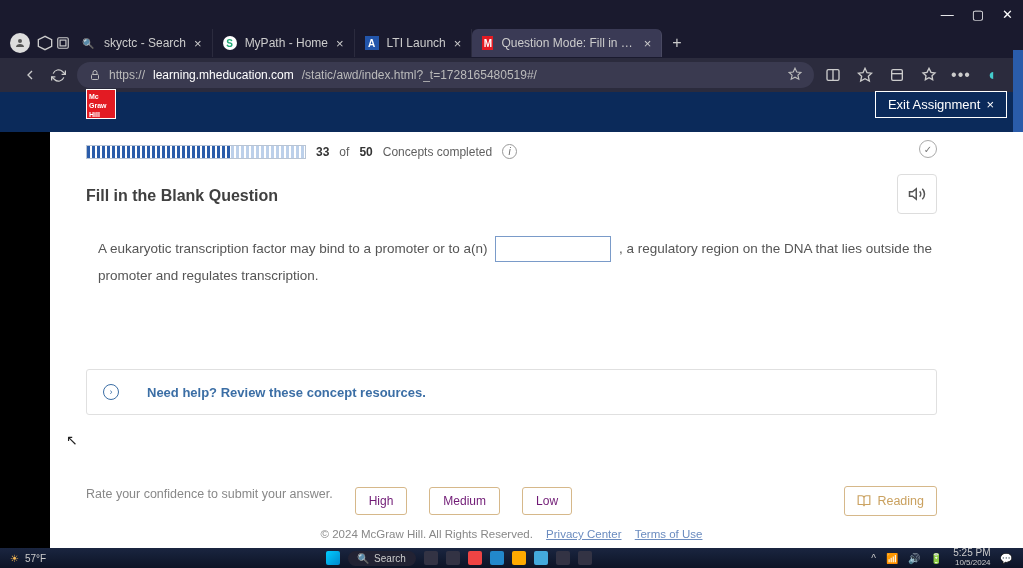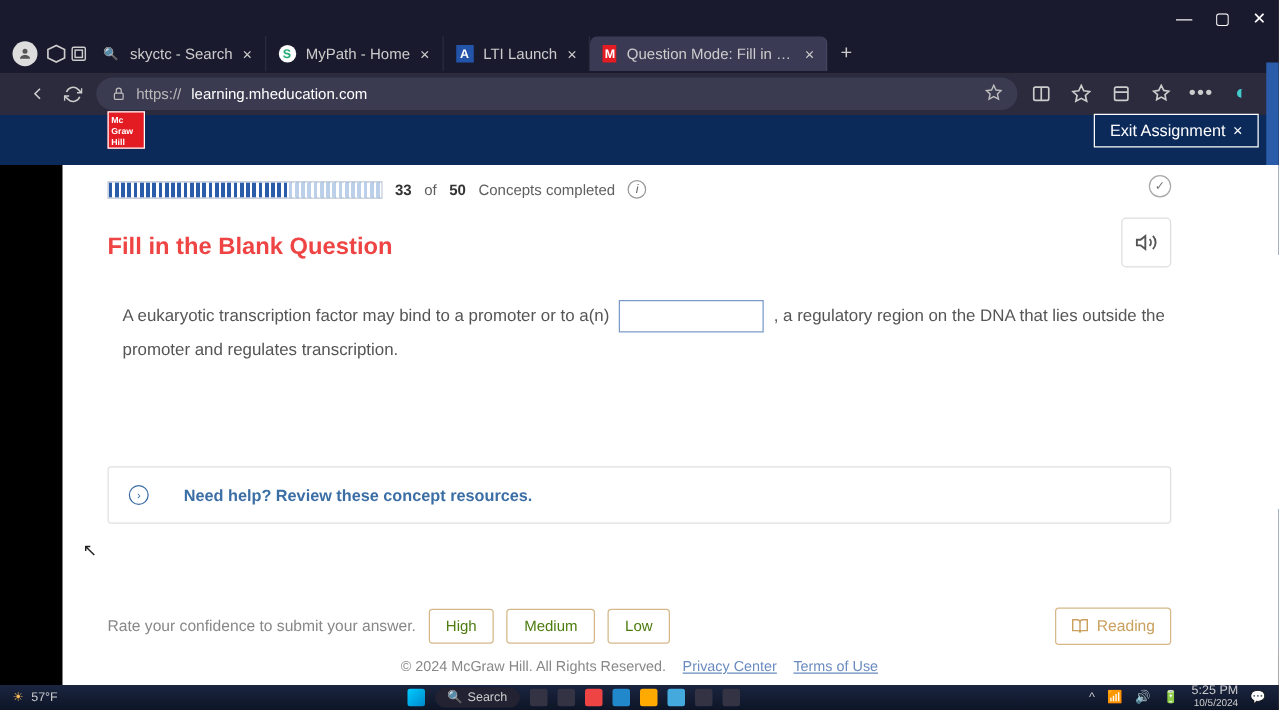--- a/index.html
+++ b/index.html
@@ -32,32 +32,32 @@
 
 .progress-row { display: flex; align-items: center; gap: 10px; font-size: 12px; color: #5f5f5f; }
 .progress-bar { width: 220px; height: 14px; border: 1px solid #b8c4d4; background: repeating-linear-gradient(90deg, #2a5caa 0 3px, #fff 3px 5px); position: relative; }
 .progress-bar::after { content:''; position:absolute; right:0; top:0; bottom:0; width:34%; background: repeating-linear-gradient(90deg, #bcd0ea 0 3px, #fff 3px 5px); }
 .progress-bold { color: #333; font-weight: 600; }
 .info-icon { width: 15px; height: 15px; border: 1px solid #999; border-radius: 50%; display: inline-flex; align-items: center; justify-content: center; font-size: 10px; font-style: italic; color: #666; }
 
 .clock-icon { position: absolute; right: 86px; top: 8px; width: 18px; height: 18px; border: 1px solid #aaa; border-radius: 50%; display:flex; align-items:center; justify-content:center; font-size:10px; color:#777;}
 .audio-btn { position: absolute; right: 86px; top: 42px; width: 40px; height: 40px; border: 1px solid #ddd; border-radius: 4px; background: #fff; display:flex; align-items:center; justify-content:center; cursor:pointer; color:#555;}
 
-.q-title { margin-top: 28px; font-size: 19px; font-weight: 700; color: #ef4444; }
+.q-title { margin-top: 28px; font-size: 16px; font-weight: 700; color: #404040; }
 .q-body { margin-top: 30px; font-size: 13.5px; color: #555; line-height: 2; padding-left: 12px; }
 .blank-input { width: 116px; height: 26px; border: 1px solid #7a9bc9; margin: 0 4px; vertical-align: middle; padding: 0 4px; font-size: 13px; }
 
 .help-box { margin-top: 80px; border: 1px solid #e0e0e0; border-radius: 3px; padding: 14px 16px; font-size: 13px; color: #3b6ea5; display: flex; align-items: center; gap: 8px; cursor:pointer; margin-right: 0; }
 .help-icon { width: 16px; height: 16px; border: 1px solid #3b6ea5; border-radius: 50%; display:inline-flex; align-items:center; justify-content:center; font-size:9px; }
 .help-box strong { font-weight: 600; padding-left: 20px; }
 
 .footer-bar { position: absolute; bottom: 0; left: 36px; right: 86px; padding: 12px 0 8px; }
 .footer-top { display: flex; align-items: center; justify-content: space-between; }
-.rate-group { display: flex; align-items: center; gap: 10px; font-size: 12.5px; color: #888; }
-.conf-btn { border: 1px solid #d6b88a; background:#fff; color: #4d7c0f; font-size: 12px; padding: 6px 13px; border-radius: 3px; cursor: pointer; }
+.rate-group { display: flex; gap: 22px; font-size: 12.5px; color: #888; }
+.conf-btn { border: 1px solid #d6b88a; background:#fff; color: #701a75; font-size: 12px; padding: 6px 13px; border-radius: 3px; cursor: pointer; }
 .reading-btn { border: 1px solid #d6b88a; background:#fff; color: #caa15f; font-size: 12.5px; padding: 7px 12px; border-radius: 3px; cursor: pointer; display:flex; align-items:center; gap:6px;}
 .footer-legal { text-align: center; font-size: 11.5px; color: #888; margin-top: 12px; }
 .footer-legal a { color: #6a8bbf; text-decoration: underline; margin-left: 10px; }
 
 .taskbar { position: absolute; bottom: 0; left: 0; right: 0; height: 20px; background: linear-gradient(#1a2540, #0d1426); display: flex; align-items: center; padding: 0 10px; color: #ccc; font-size: 10px; justify-content: space-between; }
 .tb-left { display:flex; align-items:center; gap:6px;}
 .tb-right { display:flex; align-items:center; gap:10px;}
 .tb-icons { display:flex; gap:8px; margin: 0 auto; align-items:center;}
 .tb-i { width:14px; height:14px; background:#334; border-radius:2px; }
 
@@ -127,20 +127,21 @@
         <path d="M3.51 9a9 9 0 0114.85-3.36L23 10M1 14l4.64 4.36A9 9 0 0020.49 15"></path>
       </svg>
   </span>
   <div class="addr-bar">
     <svg width="12" height="12" viewBox="0 0 24 24" fill="none" stroke="#bbb" stroke-width="2">
         <rect x="5" y="11" width="14" height="10" rx="2"></rect>
         <path d="M8 11V7a4 4 0 018 0v4"></path>
       </svg>
     <span>https://</span>
       <span class="bold">learning.mheducation.com</span>
+      <span>/static/awd/index.html?_t=1728165480519#/</span>
     <span style="margin-left:auto">
       <svg width="14" height="14" viewBox="0 0 24 24" fill="none" stroke="#bbb" stroke-width="2">
           <polygon points="12 2 15 8.5 22 9.3 17 14 18.5 21 12 17.5 5.5 21 7 14 2 9.3 9 8.5"></polygon>
         </svg>
     </span>
   </div>
   <div class="toolbar-icons">
     <span class="nav-icon">
         <svg width="16" height="16" viewBox="0 0 24 24" fill="none" stroke="#ccc" stroke-width="2">
           <rect x="3" y="4" width="18" height="16" rx="2"></rect>

